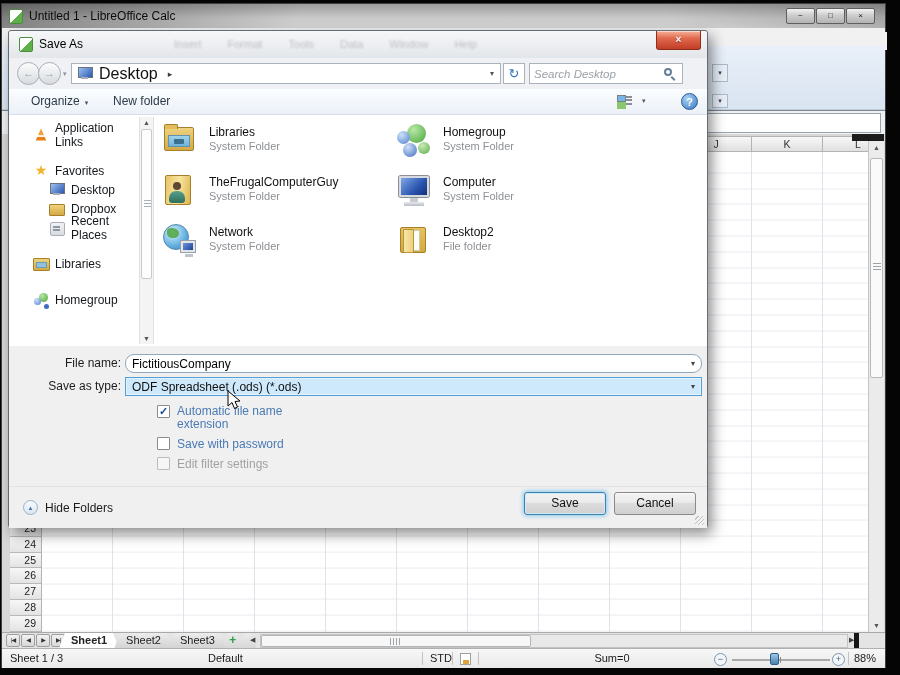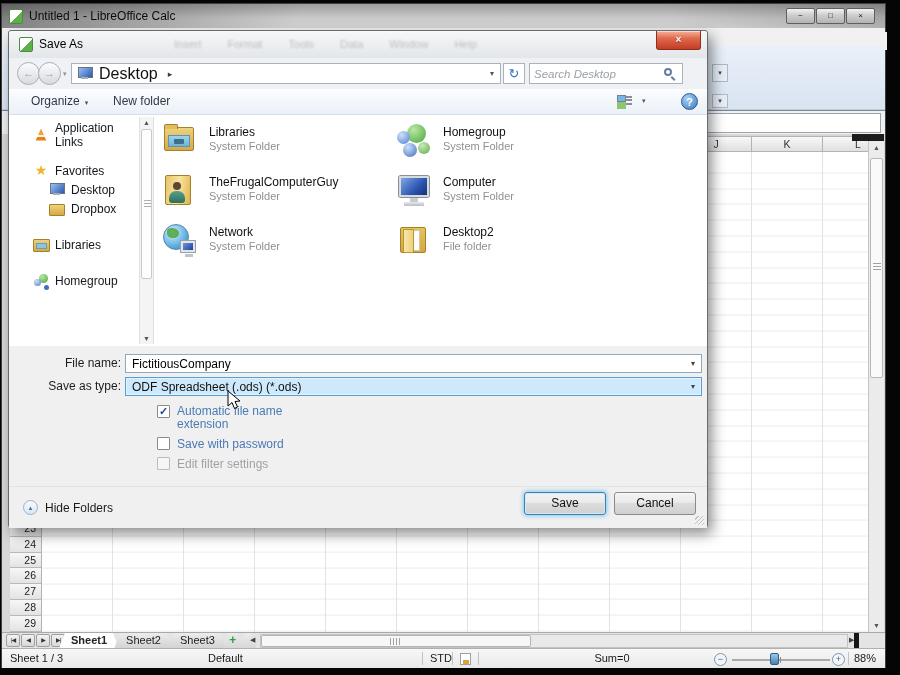--- a/index.html
+++ b/index.html
@@ -396,20 +396,24 @@
             <span>Favorites</span>
           </div>
           <div class="sb-item idt1">
             <span class="ic16 sb-monitor-icon"></span>
             <span>Desktop</span>
           </div>
           <div class="sb-item idt1">
             <span class="ic16 sb-folder-icon folder-base"></span>
             <span>Dropbox</span>
           </div>
+          <div class="sb-item idt1">
+            <span class="ic16 sb-recent-icon"></span>
+            <span>Recent Places</span>
+          </div>
           <div class="sb-item gap">
             <span class="ic16 sb-libraries-icon"></span>
             <span>Libraries</span>
           </div>
           <div class="sb-item gap">
             <span class="ic16 sb-homegroup-icon"></span>
             <span>Homegroup</span>
           </div>
         </div>
       <div id="sb-scrollbar">
@@ -488,21 +492,21 @@
             <div>
               <div class="file-name">Desktop2</div>
               <div class="file-type">File folder</div>
             </div>
           </div>
         </div>
     </div>
 
     <div class="abs" id="dlg-bottom">
       <div class="fld-label" style="top:10px;">File name:</div>
-      <div class="combo" style="top:8px;">
+      <div class="combo" style="top:8px;border-radius:9px;">
         <input id="filename-input" value="FictitiousCompany" style="">
         <span class="arr">▾</span>
       </div>
       <div class="fld-label" style="top:33px;">Save as type:</div>
       <div class="combo selected" style="top:31px;">
         <span class="val">ODF Spreadsheet (.ods) (*.ods)</span>
         <span class="arr">▾</span>
       </div>
       <div id="dlg-options">
           <div class="opt-row" style="top: 59px;"><span class="opt-box">✓</span><span class="opt-label">Automatic file name extension</span></div>

